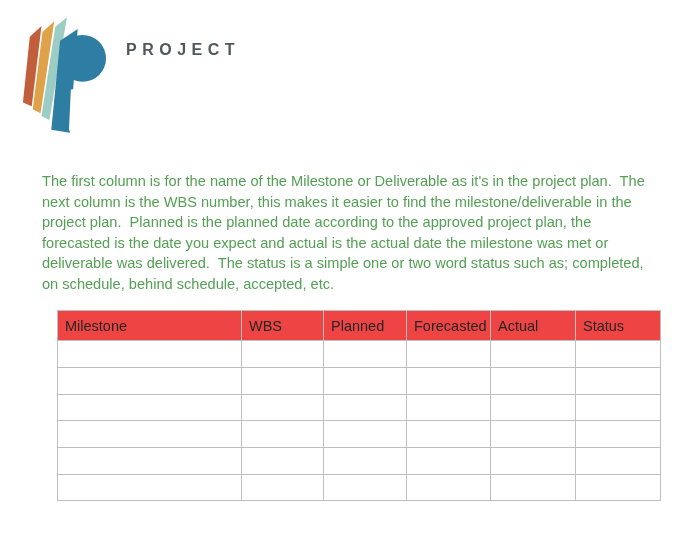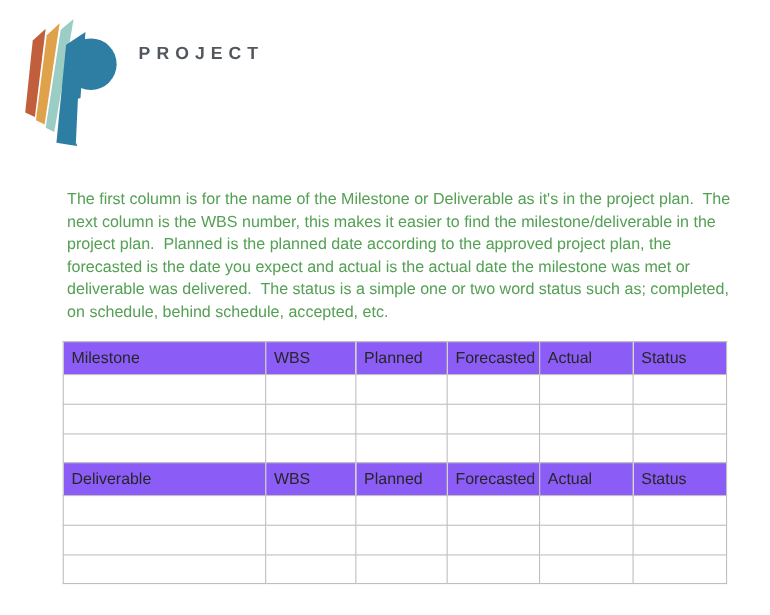--- a/index.html
+++ b/index.html
@@ -37,21 +37,21 @@
     font-size: 16px;
     font-weight: 600;
     letter-spacing: 5.5px;
     line-height: 28px;
     white-space: nowrap;
   }
 
   
   .description {
     position: absolute;
-    left: 61px;
+    left: 42px;
     top: 171px;
     width: 612px;
     color: #54A054;
     font-size: 14.6px;
     line-height: 20.6px;
     white-space: pre-wrap;
   }
 
   
   .ms-table {
@@ -65,21 +65,21 @@
     color: #262626;
   }
   .ms-table th, .ms-table td {
     border: 1px solid #BFBFBF;
     padding: 0 0 0 7px;
     text-align: left;
     font-weight: 400;
     vertical-align: middle;
     overflow: hidden;
   }
-  .ms-table tr.hdr   { height: 30px; background: #8b5cf6; }
+  .ms-table tr.hdr   { height: 30px; background: #ef4444; }
   .ms-table tr.data  { height: 27px; background: #ffffff; }
   .ms-table tr.data-last { height: 26px; background: #ffffff; }
 </style>
 </head>
 <body>
 
 <div class="page">
 
   <div class="brand">
     <svg class="logo-mark" viewBox="0 0 90 126" aria-hidden="true">
@@ -132,28 +132,20 @@
           <td></td>
       </tr>
       <tr class="data-last">
         <td></td>
           <td></td>
           <td></td>
           <td></td>
           <td></td>
           <td></td>
       </tr>
-      <tr class="hdr">
-        <th>Deliverable</th>
-        <th>WBS</th>
-        <th>Planned</th>
-        <th>Forecasted</th>
-        <th>Actual</th>
-        <th>Status</th>
-      </tr>
       <tr class="data">
         <td></td>
           <td></td>
           <td></td>
           <td></td>
           <td></td>
           <td></td>
       </tr>
       <tr class="data">
         <td></td>

